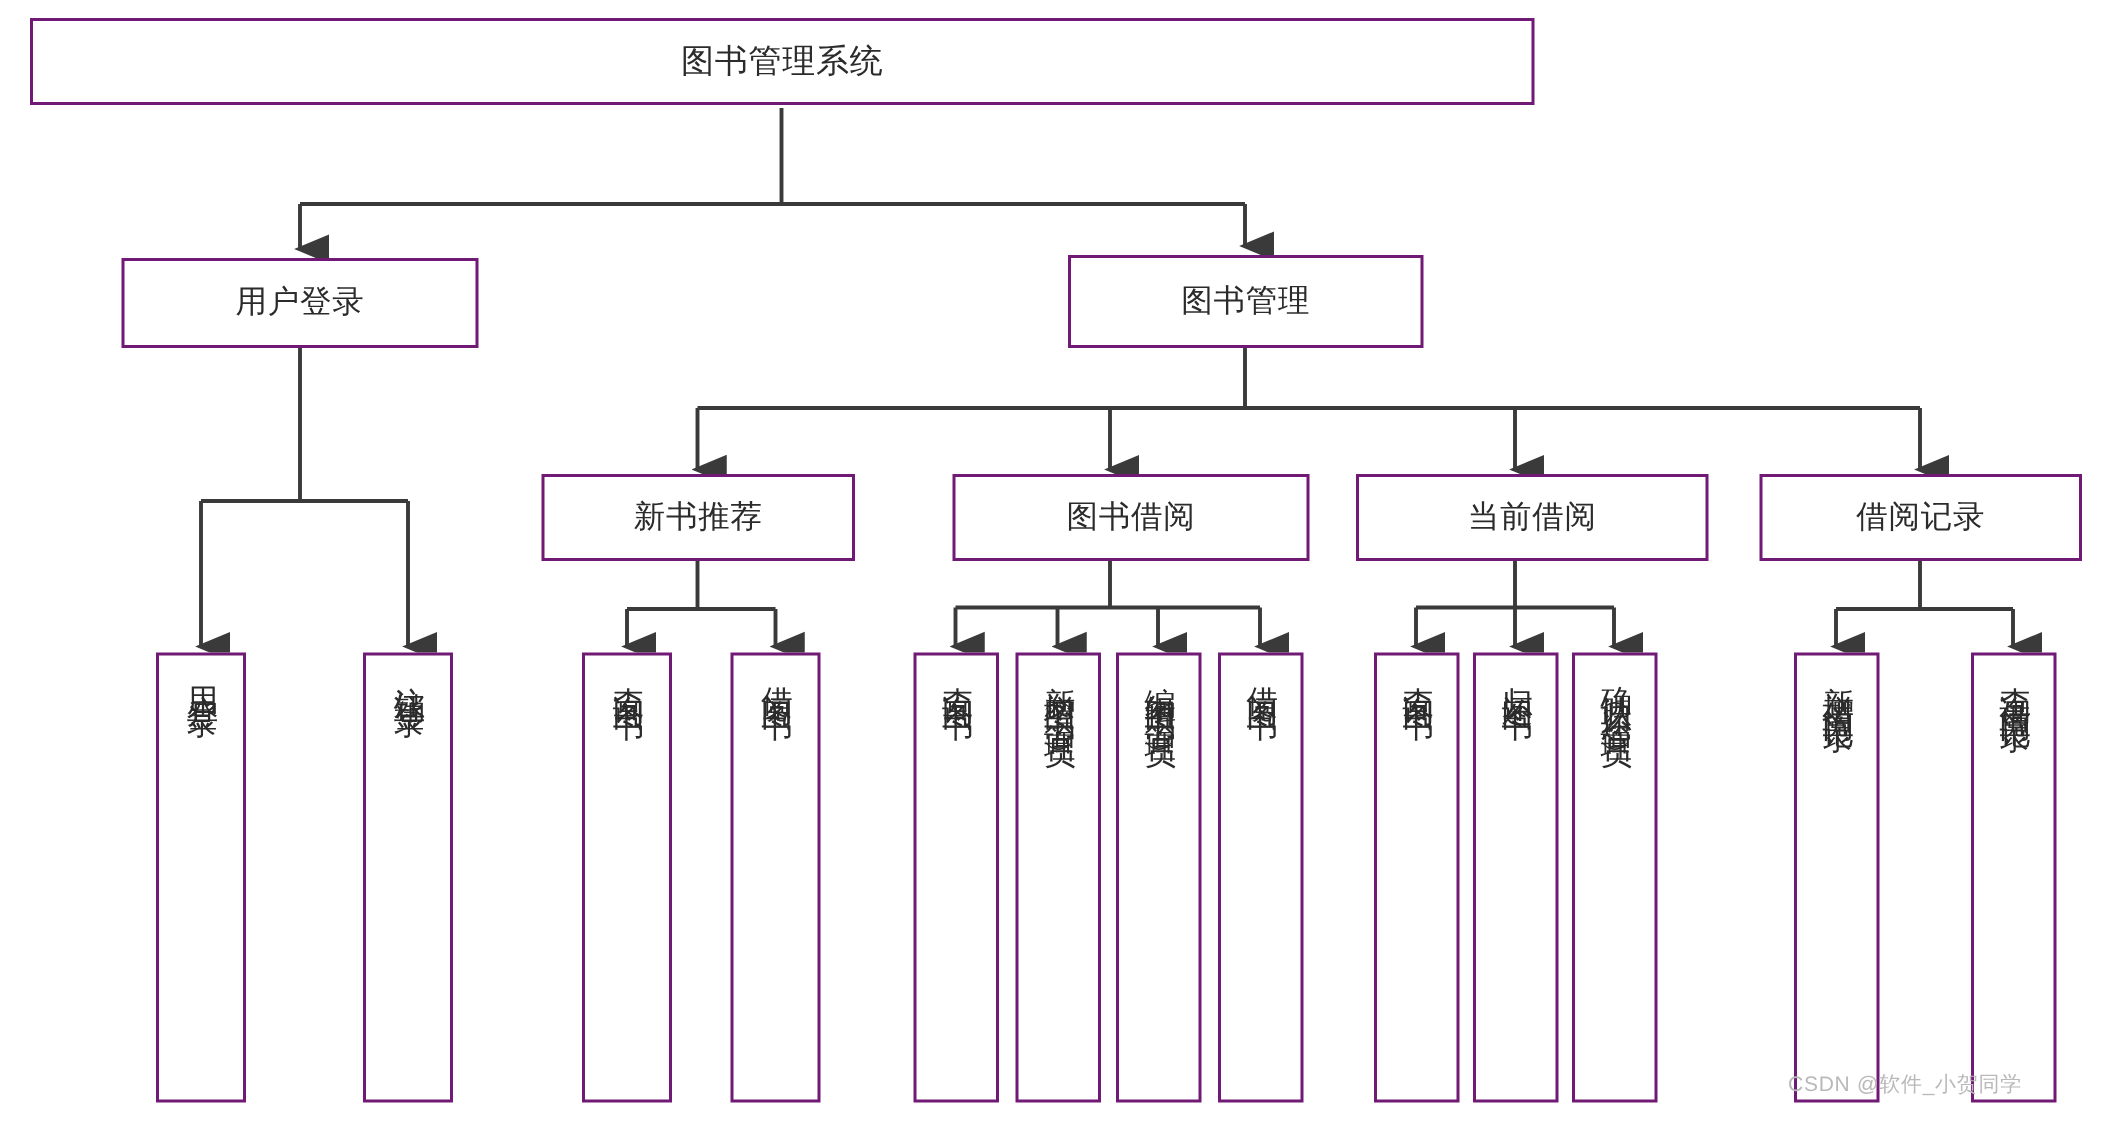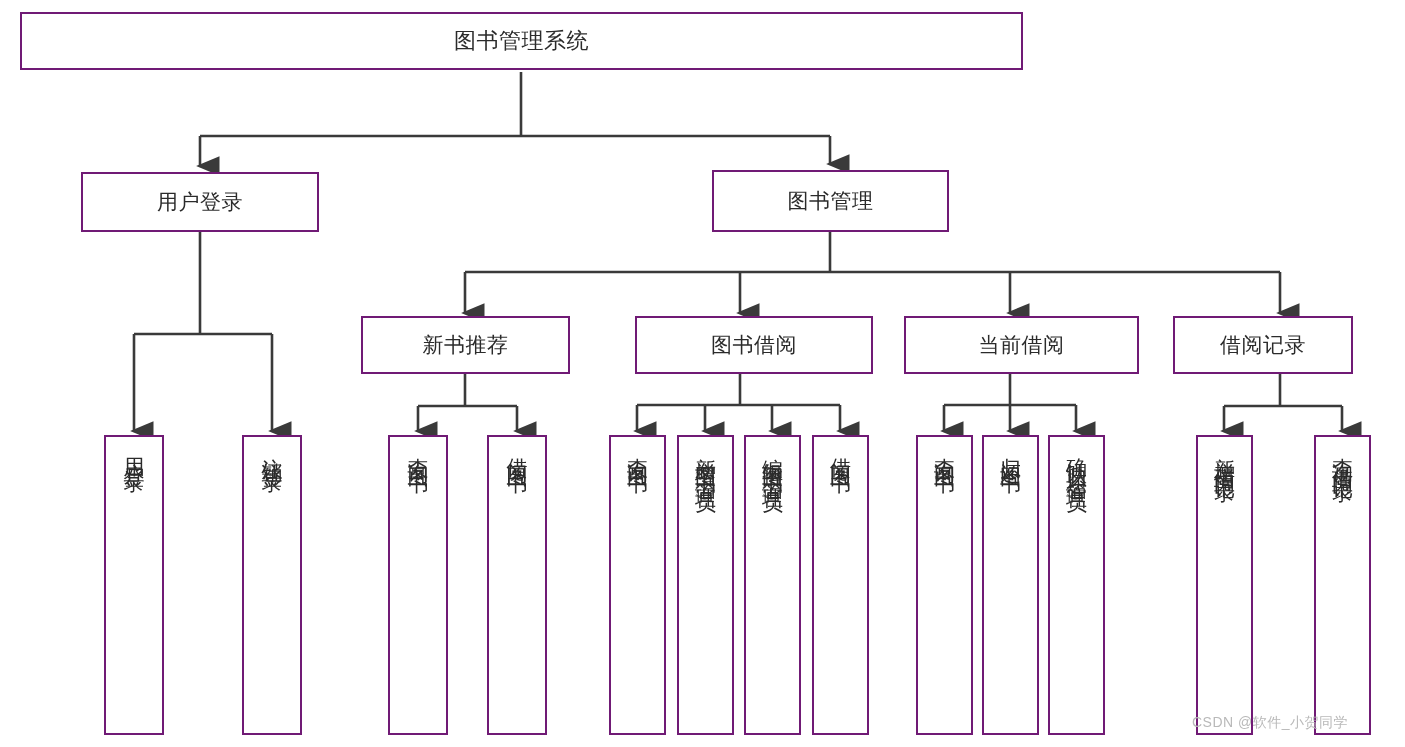--- a/index.html
+++ b/index.html
@@ -141,21 +141,21 @@
 
   <div class="node horiz" style="left:361px; top:316px; width:209px; height:58px;">
     <span class="label">新书推荐</span>
   </div>
   <div class="node horiz" style="left:635px; top:316px; width:238px; height:58px;">
     <span class="label">图书借阅</span>
   </div>
   <div class="node horiz" style="left:904px; top:316px; width:235px; height:58px;">
     <span class="label">当前借阅</span>
   </div>
-  <div class="node horiz" style="left:1173px; top:316px; width:180px; height:58px;">
+  <div class="node horiz" style="left:1173px; top:316px; width:215px; height:58px;">
     <span class="label">借阅记录</span>
   </div>
 
   <div class="node vert" style="left:104px; top:435px; width:60px; height:300px;">
     <span class="label">用户登录</span>
   </div>
   <div class="node vert" style="left:242px; top:435px; width:60px; height:300px;">
     <span class="label">注销登录</span>
   </div>
 

